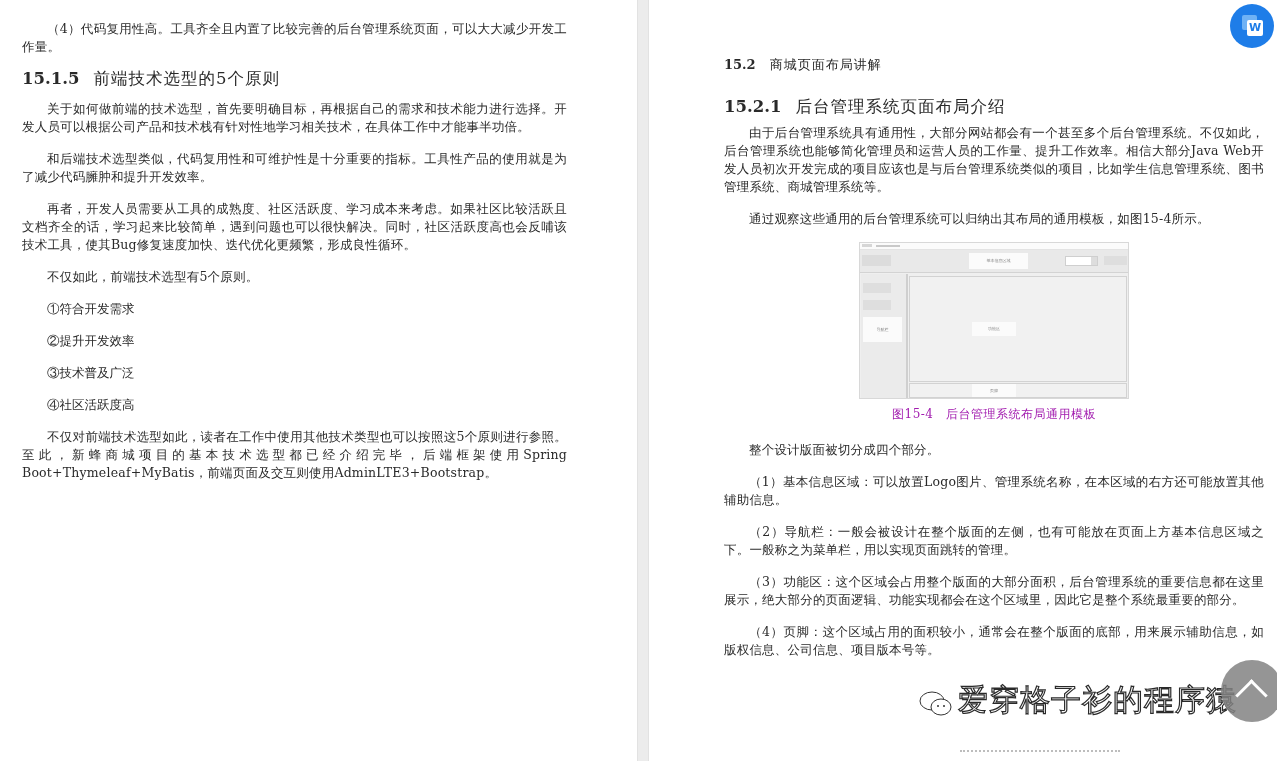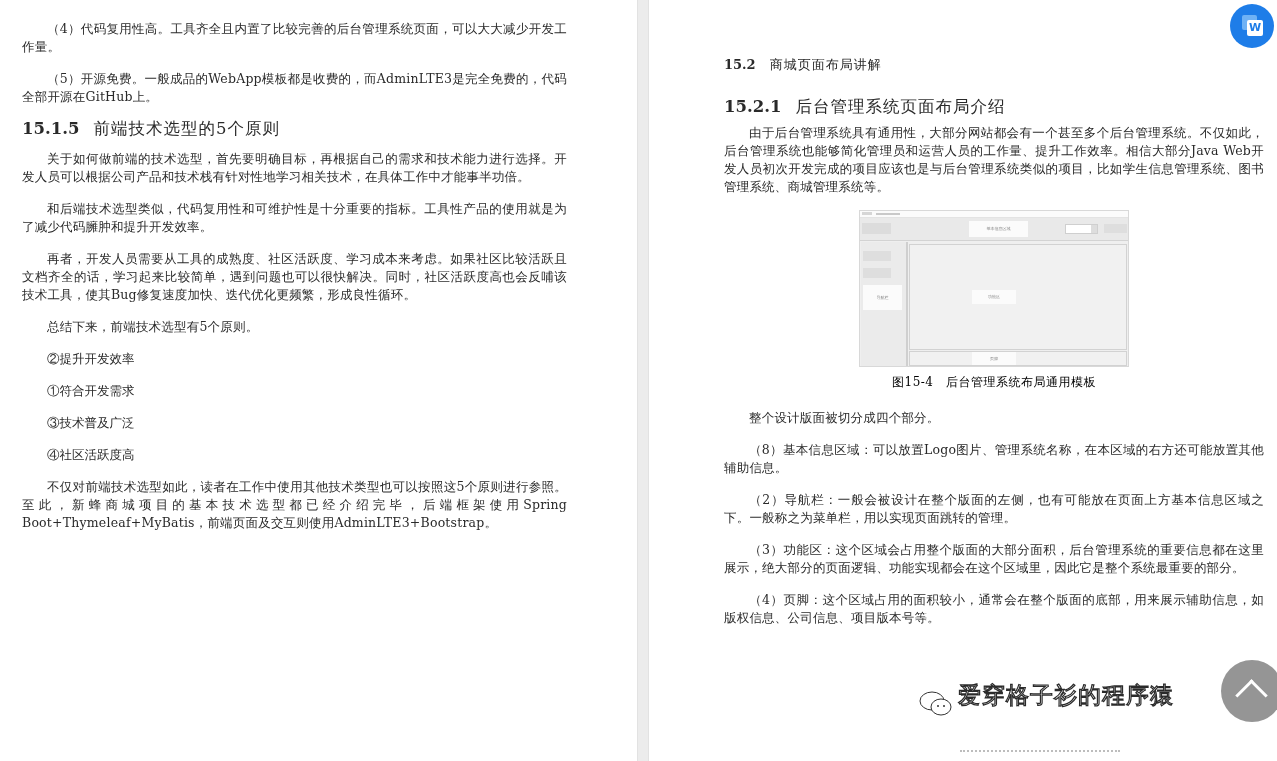--- a/index.html
+++ b/index.html
@@ -46,77 +46,77 @@
   .fig-select { position:absolute; left:205px; top:6px; width:31px; height:8px; background:#fff; border:1px solid #cfcfcf; }
   .fig-select .arr { position:absolute; right:0; top:0; width:6px; height:8px; background:#ddd; }
   .fig-btn { position:absolute; left:244px; top:6px; width:23px; height:9px; background:#dedede; }
   .fig-sidebar { position:absolute; left:1px; top:31px; width:45px; height:124px; background:#ebebeb; border-right:2px solid #cfcfcf; }
   .fig-navbtn { position:absolute; left:2px; width:28px; height:10px; background:#dedede; }
   .fig-navbox { position:absolute; left:2px; top:43px; width:39px; height:25px; background:#fbfbfb; font-size:4px; color:#888; text-align:center; line-height:25px; }
   .fig-main { position:absolute; left:49px; top:33px; right:1px; height:106px; background:#f1f1f1; border:1px solid #d2d2d2; box-sizing:border-box; }
   .fig-mainbox { position:absolute; left:62px; top:45px; width:44px; height:14px; background:#fbfbfb; font-size:4px; color:#888; text-align:center; line-height:14px; }
   .fig-footer { position:absolute; left:49px; top:140px; right:1px; height:15px; background:#f1f1f1; border:1px solid #d2d2d2; box-sizing:border-box; }
   .fig-footbox { position:absolute; left:62px; top:0; width:44px; height:13px; background:#fbfbfb; font-size:4px; color:#888; text-align:center; line-height:13px; }
-  .fig-caption { text-align:center; color:#000000; font-size:12px; margin:6px 0 18px 0; letter-spacing:0.5px; }
+  .fig-caption { text-align:center; color:#a21caf; font-size:12px; margin:6px 0 18px 0; letter-spacing:0.5px; }
 
   
   .word-btn { position:absolute; left:1230px; top:4px; width:44px; height:44px; border-radius:50%;
     background:#1e7de8; }
   .word-btn .back { position:absolute; left:12px; top:11px; width:15px; height:15px; background:#6fb2f5; border-radius:2px; }
   .word-btn .front { position:absolute; left:17px; top:16px; width:16px; height:16px; background:#ffffff; border-radius:2px;
     color:#1e7de8; font-family:"DejaVu Sans", sans-serif; font-weight:bold; font-size:11px; line-height:16px; text-align:center; }
   .scroll-top { position:absolute; left:1221px; top:660px; width:62px; height:62px; border-radius:50%; background:rgba(130,130,130,0.85); }
   .scroll-top .chev { position:absolute; left:19px; top:24px; width:20px; height:20px;
     border-left:3px solid #fff; border-top:3px solid #fff; transform:rotate(45deg); }
   .watermark { position:absolute; left:916px; top:683px; height:40px; white-space:nowrap;
-    font-family:"DejaVu Sans", sans-serif; font-size:23px; color:transparent;
+    font-family:"DejaVu Sans", sans-serif; font-size:30px; color:transparent;
     -webkit-text-stroke:1.2px #2a2a2a; letter-spacing:1px; }
   .wm-icon { position:absolute; left:919px; top:690px; width:34px; height:28px; }
   .wm-text { position:absolute; left:958px; top:680px; }
   .bottom-ghost { position:absolute; left:960px; top:750px; width:160px; height:8px; opacity:0.35;
     border-top:2px dotted #444; }
 </style>
 </head>
 <body>
 
 <div class="page page-left">
   <div class="content">
     <p>（4）代码复用性高。工具齐全且内置了比较完善的后台管理系统页面，可以大大减少开发工作量。</p>
-    <p>（5）开源免费。一般成品的WebApp模板都是收费的，而AdminLTE3是完全免费的，代码全部开源在GitHub上。</p>
 
     <h3 class="h-1515">
       <span class="hnum">15.1.5</span><span>前端技术选型的5个原则</span>
     </h3>
 
     <p>关于如何做前端的技术选型，首先要明确目标，再根据自己的需求和技术能力进行选择。开发人员可以根据公司产品和技术栈有针对性地学习相关技术，在具体工作中才能事半功倍。</p>
     <p>和后端技术选型类似，代码复用性和可维护性是十分重要的指标。工具性产品的使用就是为了减少代码臃肿和提升开发效率。</p>
     <p>再者，开发人员需要从工具的成熟度、社区活跃度、学习成本来考虑。如果社区比较活跃且文档齐全的话，学习起来比较简单，遇到问题也可以很快解决。同时，社区活跃度高也会反哺该技术工具，使其Bug修复速度加快、迭代优化更频繁，形成良性循环。</p>
-    <p>总结下来，前端技术选型有5个原则。</p>
+    <p>不仅如此，前端技术选型有5个原则。</p>
 
+    <div class="list-item">①符合开发需求</div>
     <div class="list-item">②提升开发效率</div>
-    <div class="list-item">①符合开发需求</div>
     <div class="list-item">③技术普及广泛</div>
     <div class="list-item">④社区活跃度高</div>
 
     <p>不仅对前端技术选型如此，读者在工作中使用其他技术类型也可以按照这5个原则进行参照。至此，新蜂商城项目的基本技术选型都已经介绍完毕，后端框架使用Spring Boot+Thymeleaf+MyBatis，前端页面及交互则使用AdminLTE3+Bootstrap。</p>
   </div>
 </div>
 
 <div class="gutter"></div>
 
 <div class="page page-right">
   <div class="content">
     <h2 class="h-152">
       <span class="hnum">15.2</span><span>商城页面布局讲解</span>
     </h2>
     <h3 class="h-1521">
       <span class="hnum">15.2.1</span><span>后台管理系统页面布局介绍</span>
     </h3>
 
     <p>由于后台管理系统具有通用性，大部分网站都会有一个甚至多个后台管理系统。不仅如此，后台管理系统也能够简化管理员和运营人员的工作量、提升工作效率。相信大部分Java Web开发人员初次开发完成的项目应该也是与后台管理系统类似的项目，比如学生信息管理系统、图书管理系统、商城管理系统等。</p>
+    <p>通过观察这些通用的后台管理系统可以归纳出其布局的通用模板，如图15-4所示。</p>
 
     <div class="figure">
       <div class="fig-urlbar">
         <div class="dots"></div>
         <div class="url"></div>
       </div>
       <div class="fig-header">
         <div class="fig-logo"></div>
         <div class="fig-title">基本信息区域</div>
         <div class="fig-select">
@@ -132,21 +132,21 @@
       <div class="fig-main">
         <div class="fig-mainbox">功能区</div>
       </div>
       <div class="fig-footer">
         <div class="fig-footbox">页脚</div>
       </div>
     </div>
     <div class="fig-caption">图15-4　后台管理系统布局通用模板</div>
 
     <p>整个设计版面被切分成四个部分。</p>
-    <p>（8）基本信息区域：可以放置Logo图片、管理系统名称，在本区域的右方还可能放置其他辅助信息。</p>
+    <p>（1）基本信息区域：可以放置Logo图片、管理系统名称，在本区域的右方还可能放置其他辅助信息。</p>
     <p>（2）导航栏：一般会被设计在整个版面的左侧，也有可能放在页面上方基本信息区域之下。一般称之为菜单栏，用以实现页面跳转的管理。</p>
     <p>（3）功能区：这个区域会占用整个版面的大部分面积，后台管理系统的重要信息都在这里展示，绝大部分的页面逻辑、功能实现都会在这个区域里，因此它是整个系统最重要的部分。</p>
     <p>（4）页脚：这个区域占用的面积较小，通常会在整个版面的底部，用来展示辅助信息，如版权信息、公司信息、项目版本号等。</p>
   </div>
 </div>
 
 <div class="word-btn">
   <div class="back"></div>
   <div class="front">W</div>
 </div>

